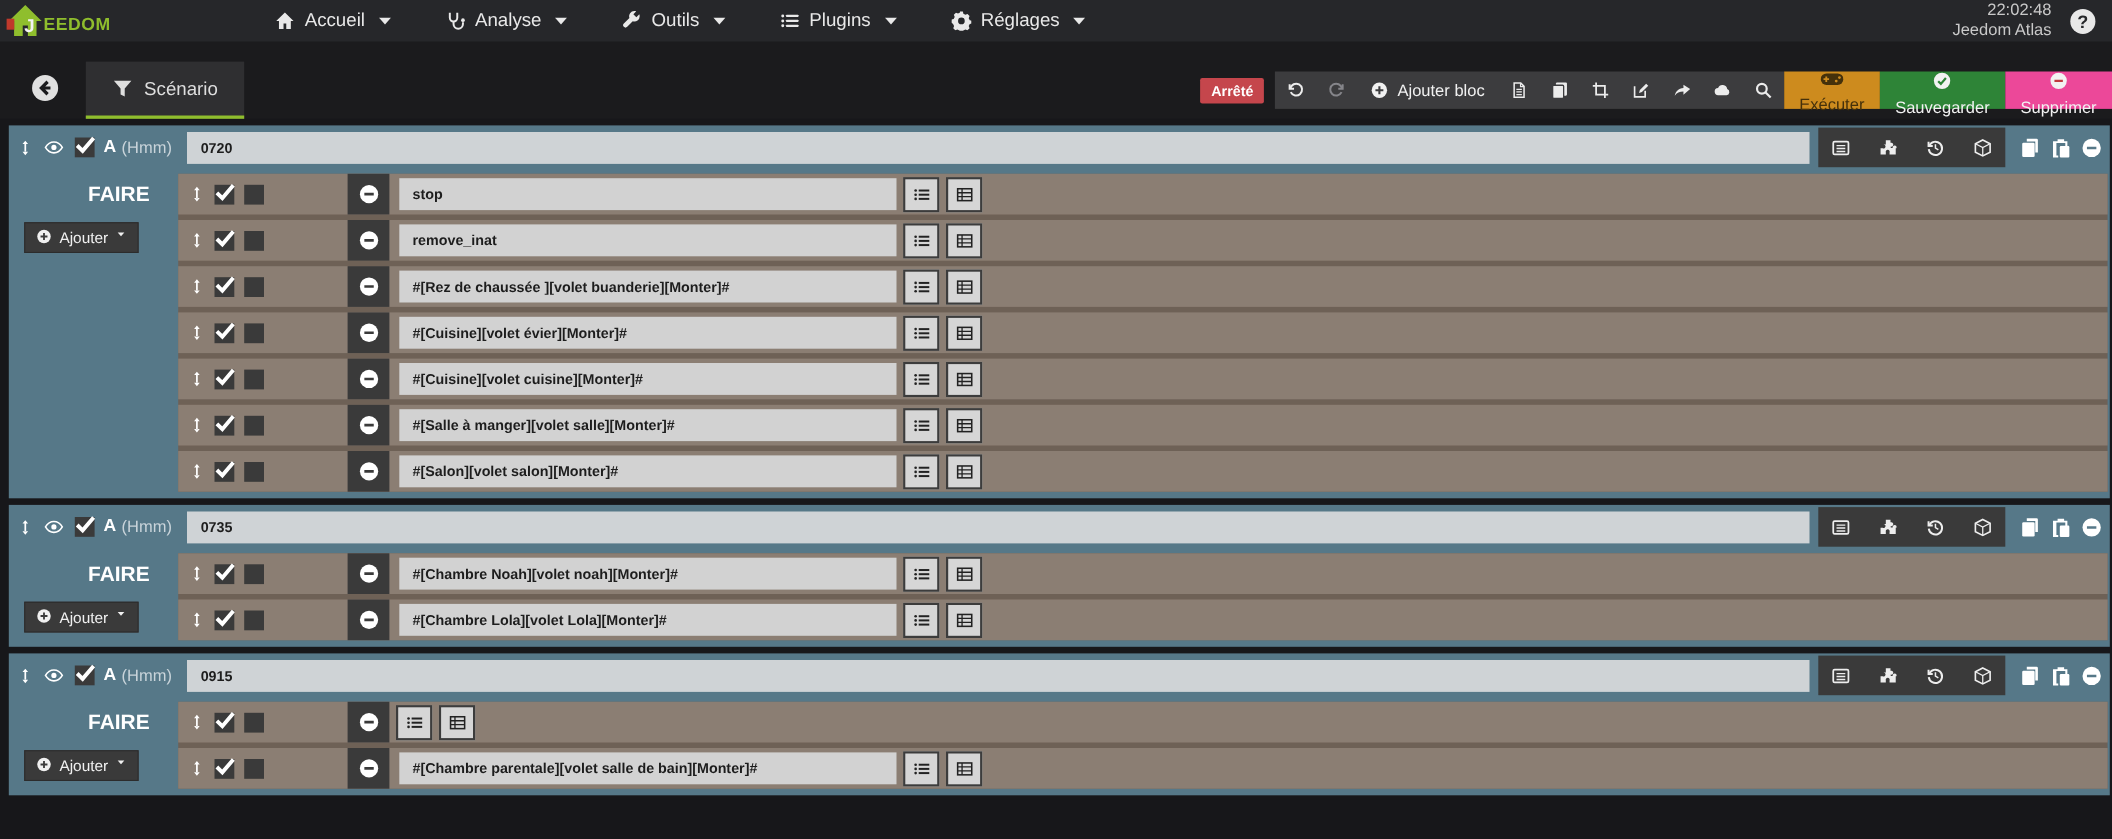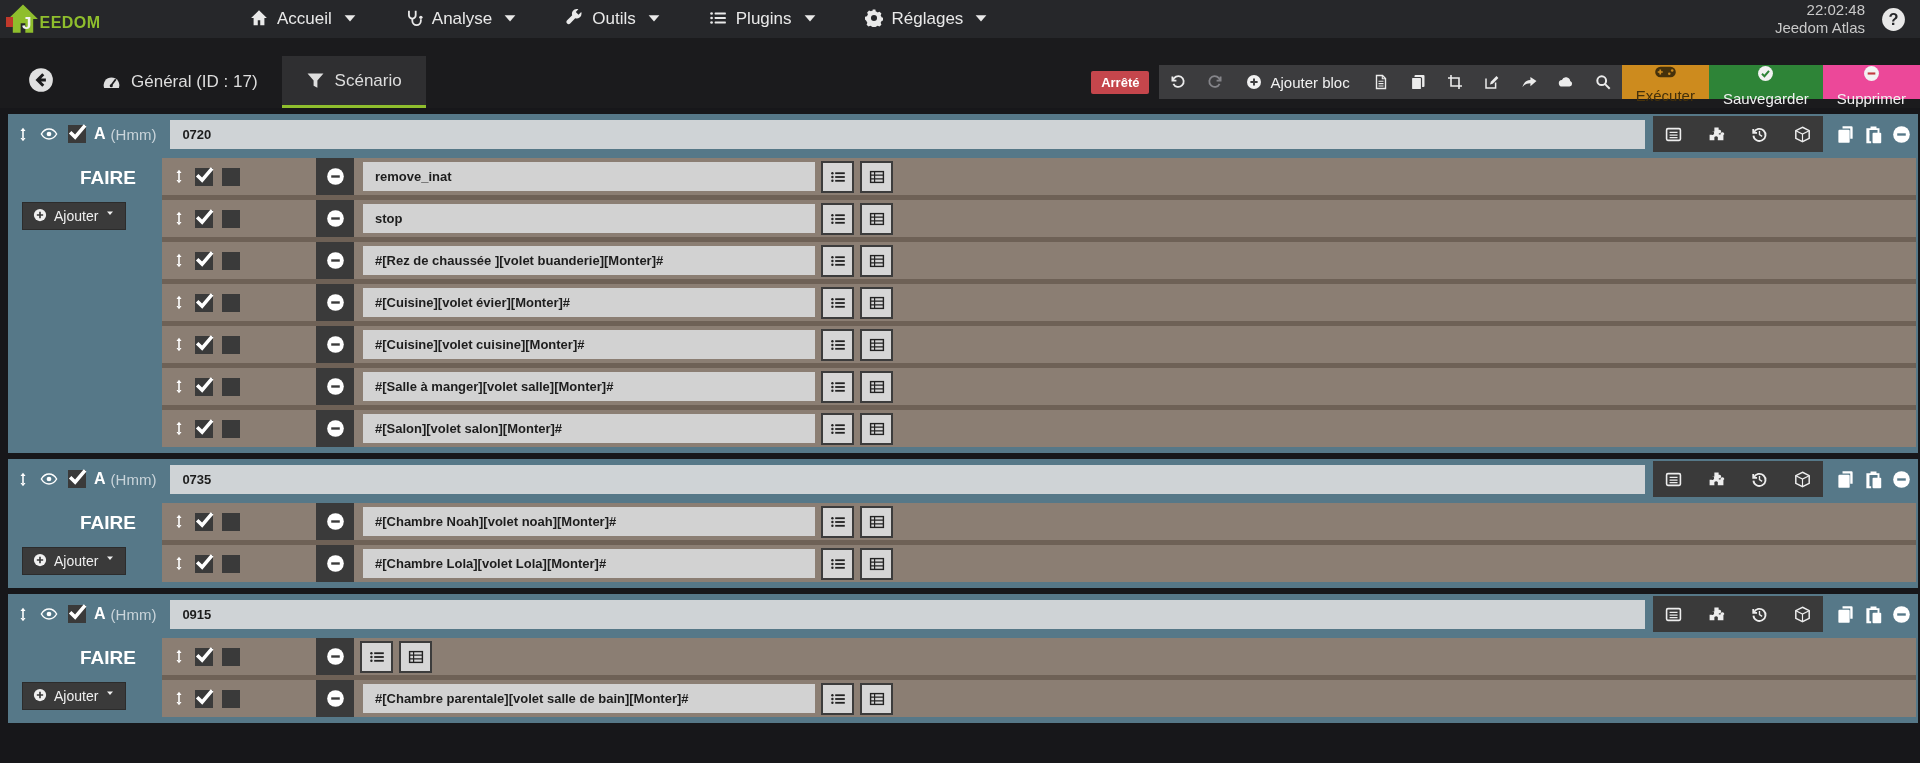--- a/index.html
+++ b/index.html
@@ -11,21 +11,21 @@
   .ico svg { width:100%; height:100%; display:block; }
 
   
   .topbar { height:38px; background:#26272a; display:flex; align-items:center; color:#e6e6e6; }
   .logo { display:flex; align-items:center; gap:2px; padding-left:6px; width:230px; flex:none; position:relative; }
   .logo-accent { position:absolute; left:6px; top:15px; width:7px; height:10px; background:#c0392b; }
   .logo-house { width:34px; height:34px; color:#8fbe2d; }
   .logo-j { color:#f2f2f2; font-weight:bold; font-size:17px; margin-left:-20px; margin-top:10px; }
   .logo-text { color:#8fbe2d; font-weight:bold; font-size:16px; letter-spacing:.5px; margin-left:6px; margin-top:8px; }
   .menus { display:flex; align-items:center; gap:46px; margin-left:20px; }
-  .menu-item { display:flex; align-items:flex-start; gap:9px; font-size:17px; cursor:pointer; color:#e9e9e9; }
+  .menu-item { display:flex; align-items:center; gap:9px; font-size:17px; cursor:pointer; color:#e9e9e9; }
   .menu-item .ico { width:18px; height:18px; }
   .caret-s { width:11px; height:11px; }
   .top-right { margin-left:auto; display:flex; align-items:center; gap:16px; padding-right:14px; }
   .clockbox { text-align:right; color:#c9c9c9; font-size:15px; line-height:18px; }
   .help { width:25px; height:25px; color:#e8e8e8; }
 
   
   .subbar { height:70px; background:#1b1b1d; display:flex; align-items:flex-end; }
   .back-btn { width:26px; height:26px; color:#e0e0e0; margin:0 24px 15px 28px; cursor:pointer; }
   .tab { height:52px; display:flex; align-items:center; gap:10px; padding:0 24px;
@@ -193,30 +193,20 @@
   </div>
 </header>
 
 <div class="subbar">
   <span class="ico back-btn">
       <svg viewBox="0 0 16 16">
         <circle cx="8" cy="8" r="7.3" fill="currentColor"></circle>
         <path d="M9.4 4.5 5.9 8l3.5 3.5M6.2 8h4.8" stroke="#1b1b1d" stroke-width="1.8" fill="none"></path>
       </svg>
     </span>
-  <div class="tab">
-    <span class="ico">
-        <svg viewBox="0 0 16 16">
-          <path d="M1.8 12.6a6.6 6.6 0 1 1 12.4 0z" fill="currentColor"></path>
-          <path d="M7.7 10.6 11.6 5.2" stroke="#1b1b1d" stroke-width="1.5"></path>
-          <circle cx="7.8" cy="10.7" r="1.3" fill="#1b1b1d"></circle>
-        </svg>
-      </span>
-    <span>Général (ID : 17)</span>
-  </div>
   <div class="tab active">
     <span class="ico">
         <svg viewBox="0 0 16 16">
           <path fill="currentColor" d="M1.3 2h13.4L9.6 7.9V14l-3.2-1.5V7.9z"></path>
         </svg>
       </span>
     <span>Scénario</span>
   </div>
   <div class="sub-right">
     <span class="badge">Arrêté</span>
@@ -440,21 +430,21 @@
     <span class="cb"></span>
     <span class="spacer"></span>
     <button class="minus-btn">
               <span class="ico">
                 <svg viewBox="0 0 16 16">
                   <circle cx="8" cy="8" r="7" fill="currentColor"></circle>
                   <path d="M4.4 8h7.2" stroke="var(--hole,#c23a3f)" stroke-width="2"></path>
                 </svg>
               </span>
             </button>
-    <input class="cmd-input" value="remove_inat" style="">
+    <input class="cmd-input" value="stop" style="">
     <button class="sq-btn">
               <span class="ico">
                 <svg viewBox="0 0 16 16" fill="currentColor">
                   <circle cx="2.4" cy="4.2" r="1.2"></circle>
                   <circle cx="2.4" cy="8" r="1.2"></circle>
                   <circle cx="2.4" cy="11.8" r="1.2"></circle>
                   <rect x="5.2" y="3.3" width="9.6" height="1.8"></rect>
                   <rect x="5.2" y="7.1" width="9.6" height="1.8"></rect>
                   <rect x="5.2" y="10.9" width="9.6" height="1.8"></rect>
                 </svg>
@@ -486,21 +476,21 @@
     <span class="cb"></span>
     <span class="spacer"></span>
     <button class="minus-btn">
               <span class="ico">
                 <svg viewBox="0 0 16 16">
                   <circle cx="8" cy="8" r="7" fill="currentColor"></circle>
                   <path d="M4.4 8h7.2" stroke="var(--hole,#c23a3f)" stroke-width="2"></path>
                 </svg>
               </span>
             </button>
-    <input class="cmd-input" value="stop" style="">
+    <input class="cmd-input" value="remove_inat" style="">
     <button class="sq-btn">
               <span class="ico">
                 <svg viewBox="0 0 16 16" fill="currentColor">
                   <circle cx="2.4" cy="4.2" r="1.2"></circle>
                   <circle cx="2.4" cy="8" r="1.2"></circle>
                   <circle cx="2.4" cy="11.8" r="1.2"></circle>
                   <rect x="5.2" y="3.3" width="9.6" height="1.8"></rect>
                   <rect x="5.2" y="7.1" width="9.6" height="1.8"></rect>
                   <rect x="5.2" y="10.9" width="9.6" height="1.8"></rect>
                 </svg>

